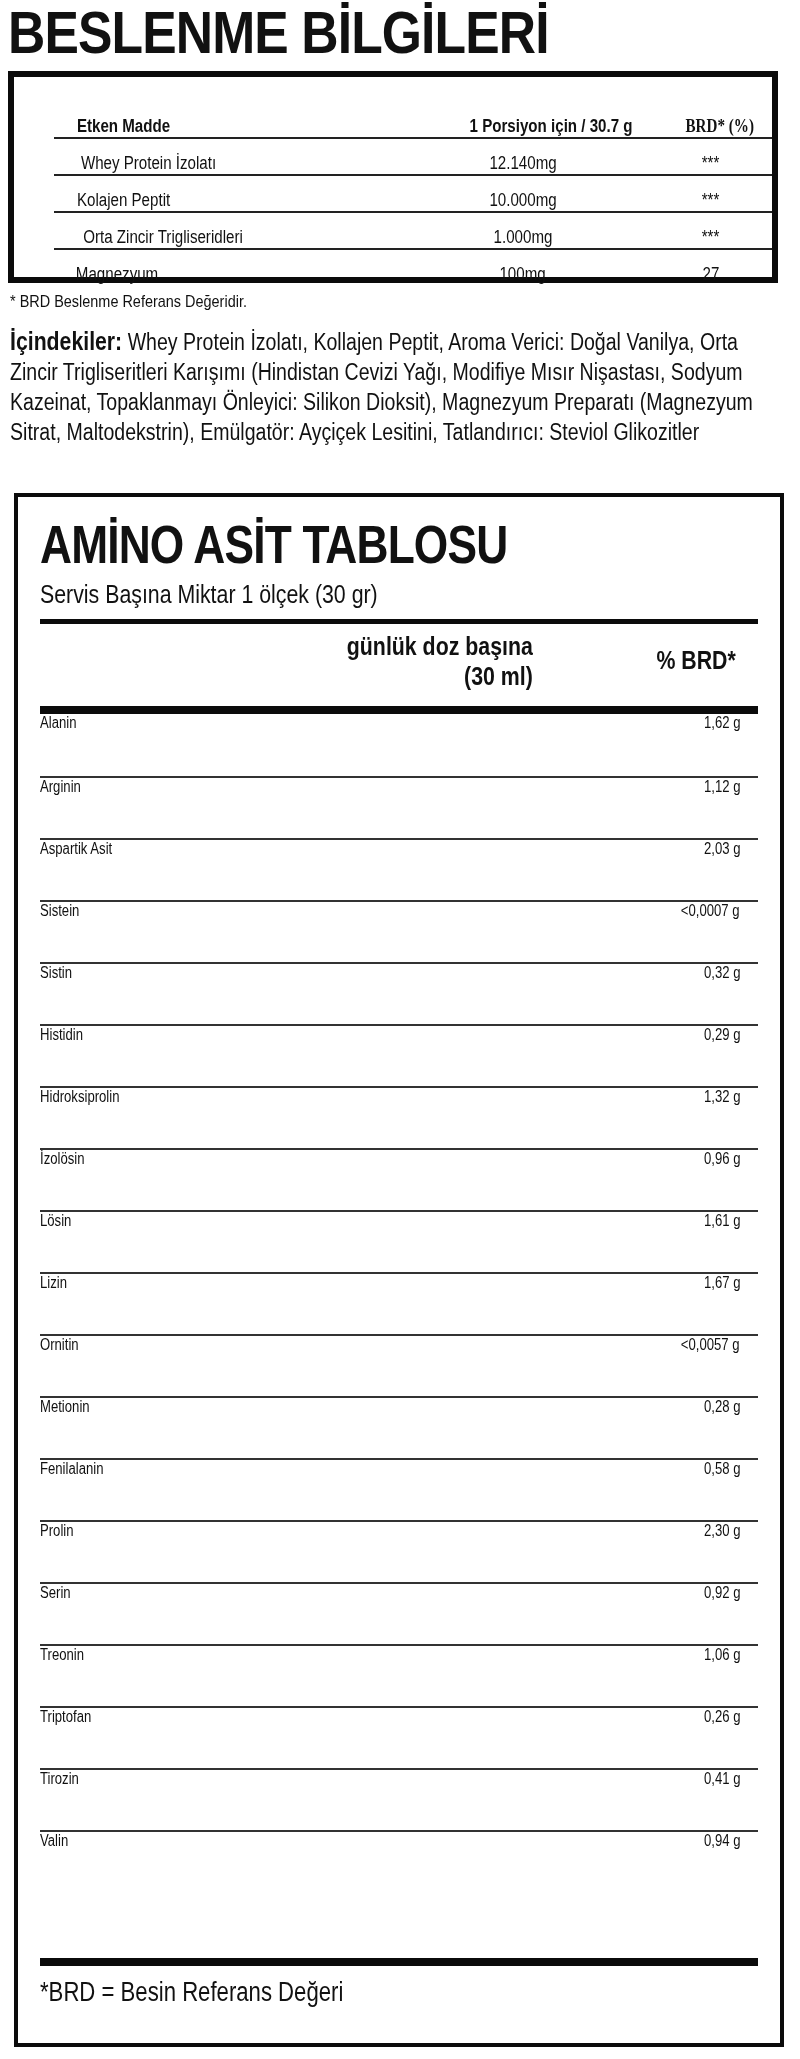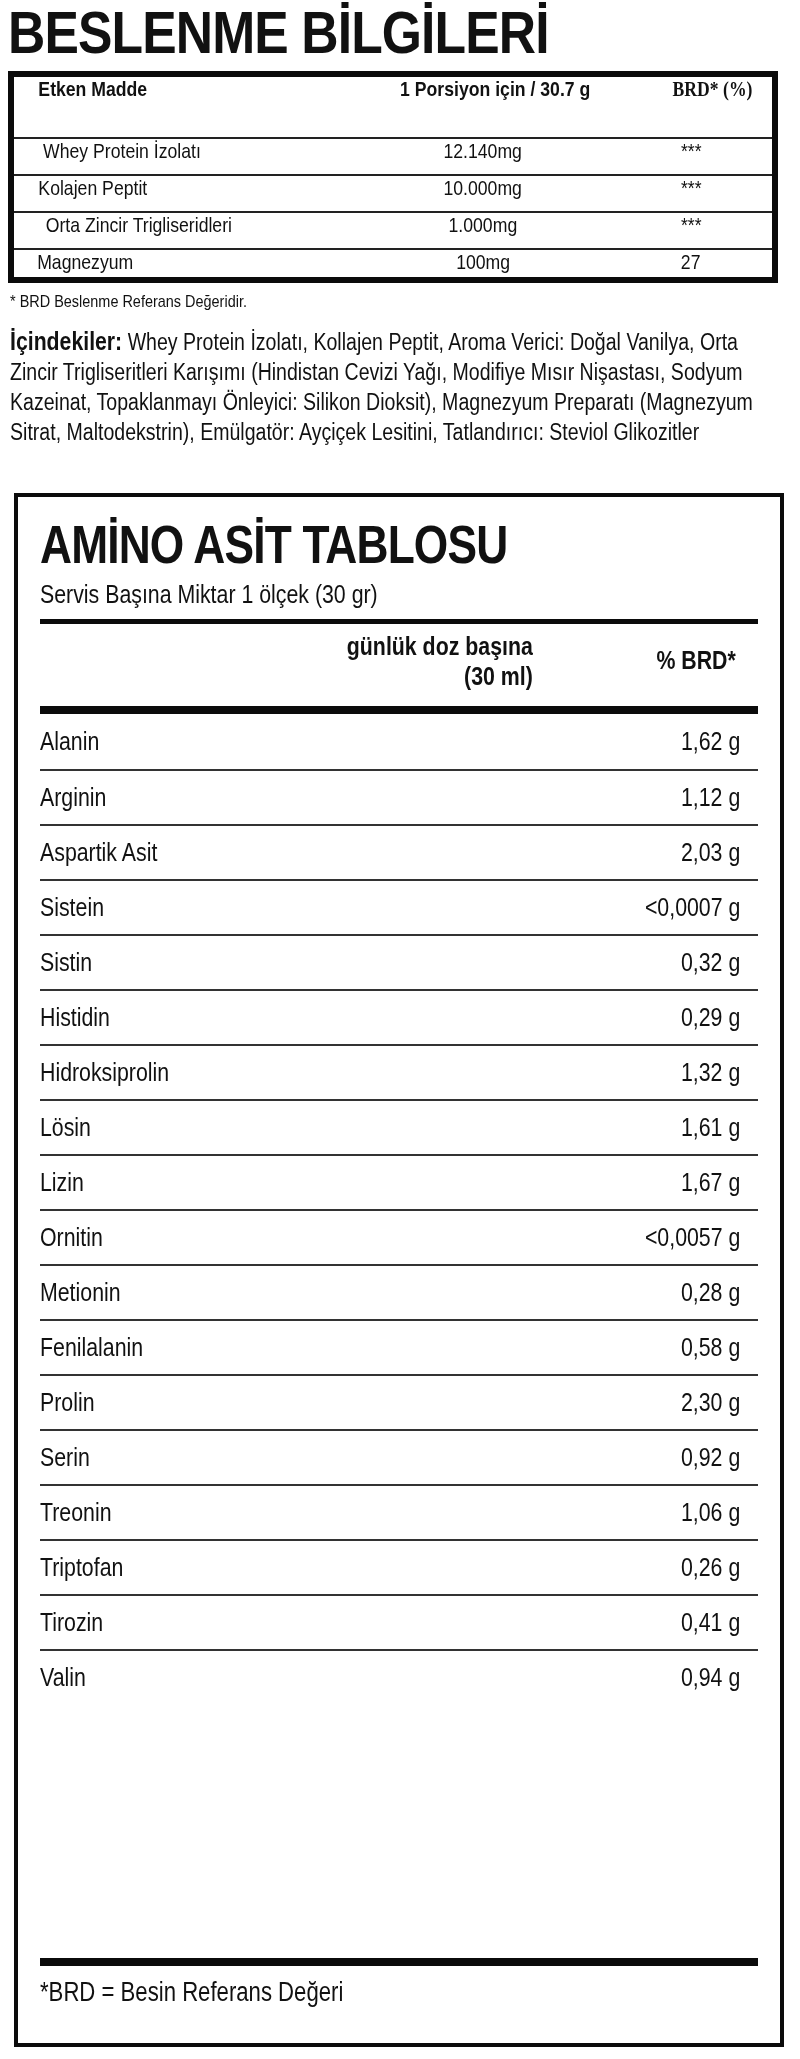--- a/index.html
+++ b/index.html
@@ -8,22 +8,22 @@
   .title {
     position: absolute; left: 8px; top: -2px;
     font-weight: 700; font-size: 60px; letter-spacing: -1px;
     transform: scaleX(0.86); transform-origin: left top; white-space: nowrap;
   }
   .nut-table {
     position: absolute; left: 8px; top: 71px; width: 770px; height: 212px;
     border: 6px solid #0b0b0b;
   }
   .nut-row {
-    display: flex; align-items: flex-start; border-top: 2px solid #222;
-    height: 37px; font-size: 21px; padding-left: 14px;
+    display: flex; align-items: flex-end; border-top: 2px solid #222;
+    height: 37px; font-size: 18px; padding-left: 14px; margin-left: 40px;
   }
   .nut-row.head { border-top: none; height: 60px; font-weight: 700; }
   .nut-row .c1 { width: 320px; white-space: nowrap; }
   .nut-row .c2 { width: 270px; text-align: center; white-space: nowrap; }
   .nut-row .c3 { flex: 1; text-align: center; white-space: nowrap; padding-right: 8px; }
   .nut-row.head .c2 { text-align: right; padding-right: 10px; }
   .nut-row.head .c3 { text-align: right; padding-right: 12px; font-family: Liberation Serif, serif; }
   .sq { display: inline-block; transform: scaleX(0.84); }
   .footnote {
     position: absolute; left: 10px; top: 292px; font-size: 17px;
@@ -54,23 +54,23 @@
     font-weight: 700; font-size: 26px; line-height: 30px; white-space: nowrap;
     transform: scaleX(0.82); transform-origin: right top;
   }
   .col-head-brd {
     position: absolute; right: 22px; top: 148px; font-weight: 700; font-size: 26px;
     transform: scaleX(0.82); transform-origin: right top; white-space: nowrap;
   }
   .rule-thick { position: absolute; left: 0; right: 0; height: 8px; background: #0b0b0b; }
   .amino-list { position: absolute; left: 0; right: 0; top: 217px; }
   .amino-row {
-    position: relative; height: 55px; border-top: 2px solid #333;
-    display: flex; align-items: center; justify-content: space-between;
-    font-size: 26px;
+    position: relative; height: 62px; border-top: 2px solid #333;
+    display: flex; justify-content: space-between;
+    font-size: 16px;
   }
   .amino-row:first-child { border-top: none; }
   .amino-row .name { display: inline-block; transform: scaleX(0.82); transform-origin: left center; white-space: nowrap; }
   .amino-row .val { display: inline-block; transform: scaleX(0.82); transform-origin: right center; white-space: nowrap; padding-right: 22px; }
   .amino-footer {
     position: absolute; left: 0; top: 1480px; font-size: 27px;
     transform: scaleX(0.82); transform-origin: left top; white-space: nowrap;
   }
 </style>
 </head>
@@ -145,20 +145,24 @@
         </div>
       <div class="amino-row">
           <span class="name">Histidin</span>
           <span class="val">0,29 g</span>
         </div>
       <div class="amino-row">
           <span class="name">Hidroksiprolin</span>
           <span class="val">1,32 g</span>
         </div>
       <div class="amino-row">
+          <span class="name">İzolösin</span>
+          <span class="val">0,96 g</span>
+        </div>
+      <div class="amino-row">
           <span class="name">Lösin</span>
           <span class="val">1,61 g</span>
         </div>
       <div class="amino-row">
           <span class="name">Lizin</span>
           <span class="val">1,67 g</span>
         </div>
       <div class="amino-row">
           <span class="name">Ornitin</span>
           <span class="val">&lt;0,0057 g</span>

